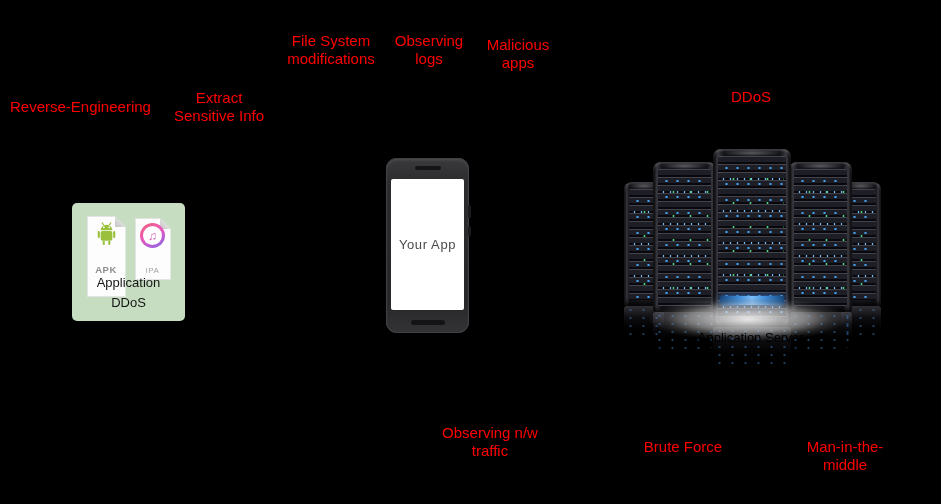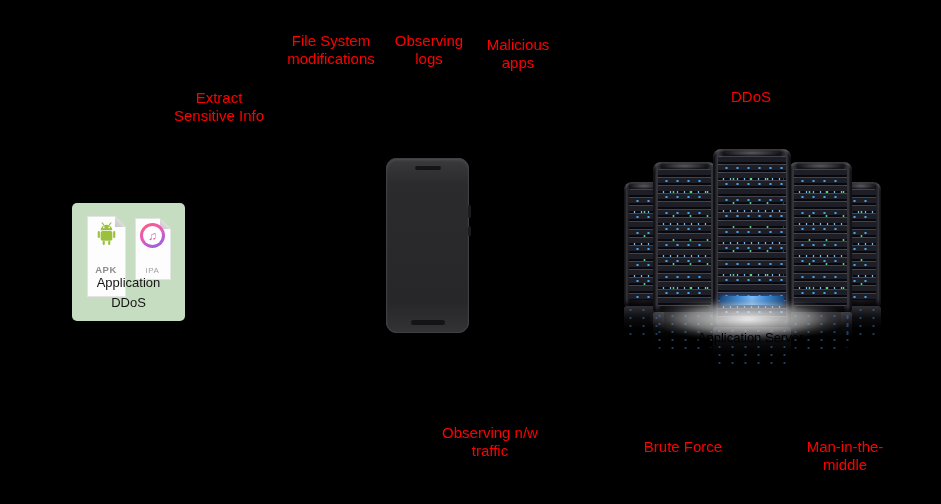--- a/index.html
+++ b/index.html
@@ -92,20 +92,21 @@
         filter:blur(1px);
         background:radial-gradient(closest-side,rgba(247,247,247,.95),rgba(205,205,205,.55) 45%,rgba(125,125,125,.25) 62%,transparent 76%);}
   .server-caption{position:absolute;left:50%;top:190px;transform:translateX(-50%);z-index:6;
         font-size:13px;color:#000;white-space:nowrap;}
 </style>
 </head>
 <body>
 
 <div class="stage">
 
+  <div class="lbl lbl-re">Reverse-Engineering</div>
   <div class="lbl center lbl-esi">Extract
 Sensitive Info</div>
   <div class="lbl center lbl-fsm">File System
 modifications</div>
   <div class="lbl center lbl-ol">Observing
 logs</div>
   <div class="lbl center lbl-ma">Malicious
 apps</div>
   <div class="lbl center lbl-ddos">DDoS</div>
   <div class="lbl center lbl-ont">Observing n/w
@@ -141,20 +142,23 @@
           <span class="note">♫</span>
         </span>
         <span class="ipa-label">IPA</span>
       </div>
     </div>
     <div class="appfile-caption">Application DDoS</div>
   </div>
 
   <div class="phone">
     <div class="speaker"></div>
+    <div class="screen">
+      <span class="screen-text">Your App</span>
+    </div>
     <div class="homebar"></div>
     <div class="sidebtn btn-volume"></div>
     <div class="sidebtn btn-power"></div>
   </div>
 
   <div class="server">
     <div class="refl r-ol"></div>
     <div class="refl r-il"></div>
     <div class="refl r-c"></div>
     <div class="refl r-ir"></div>

